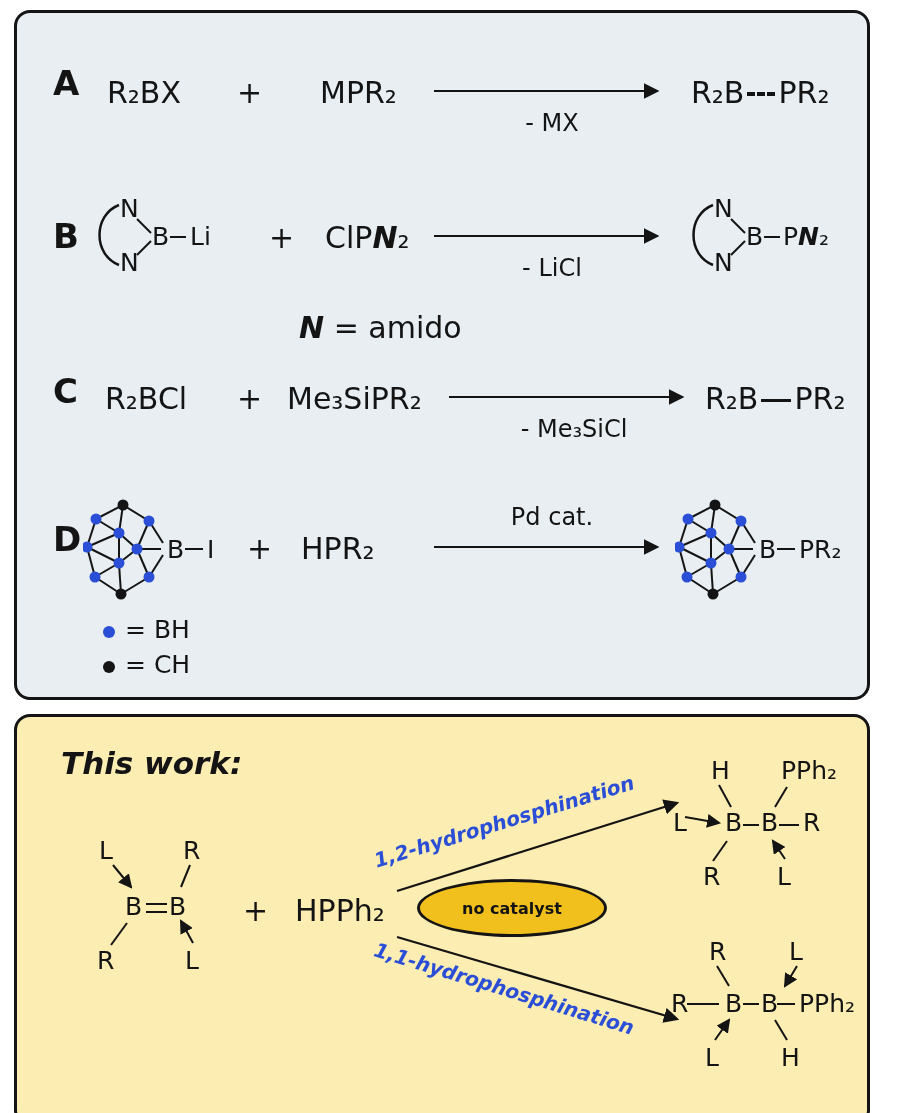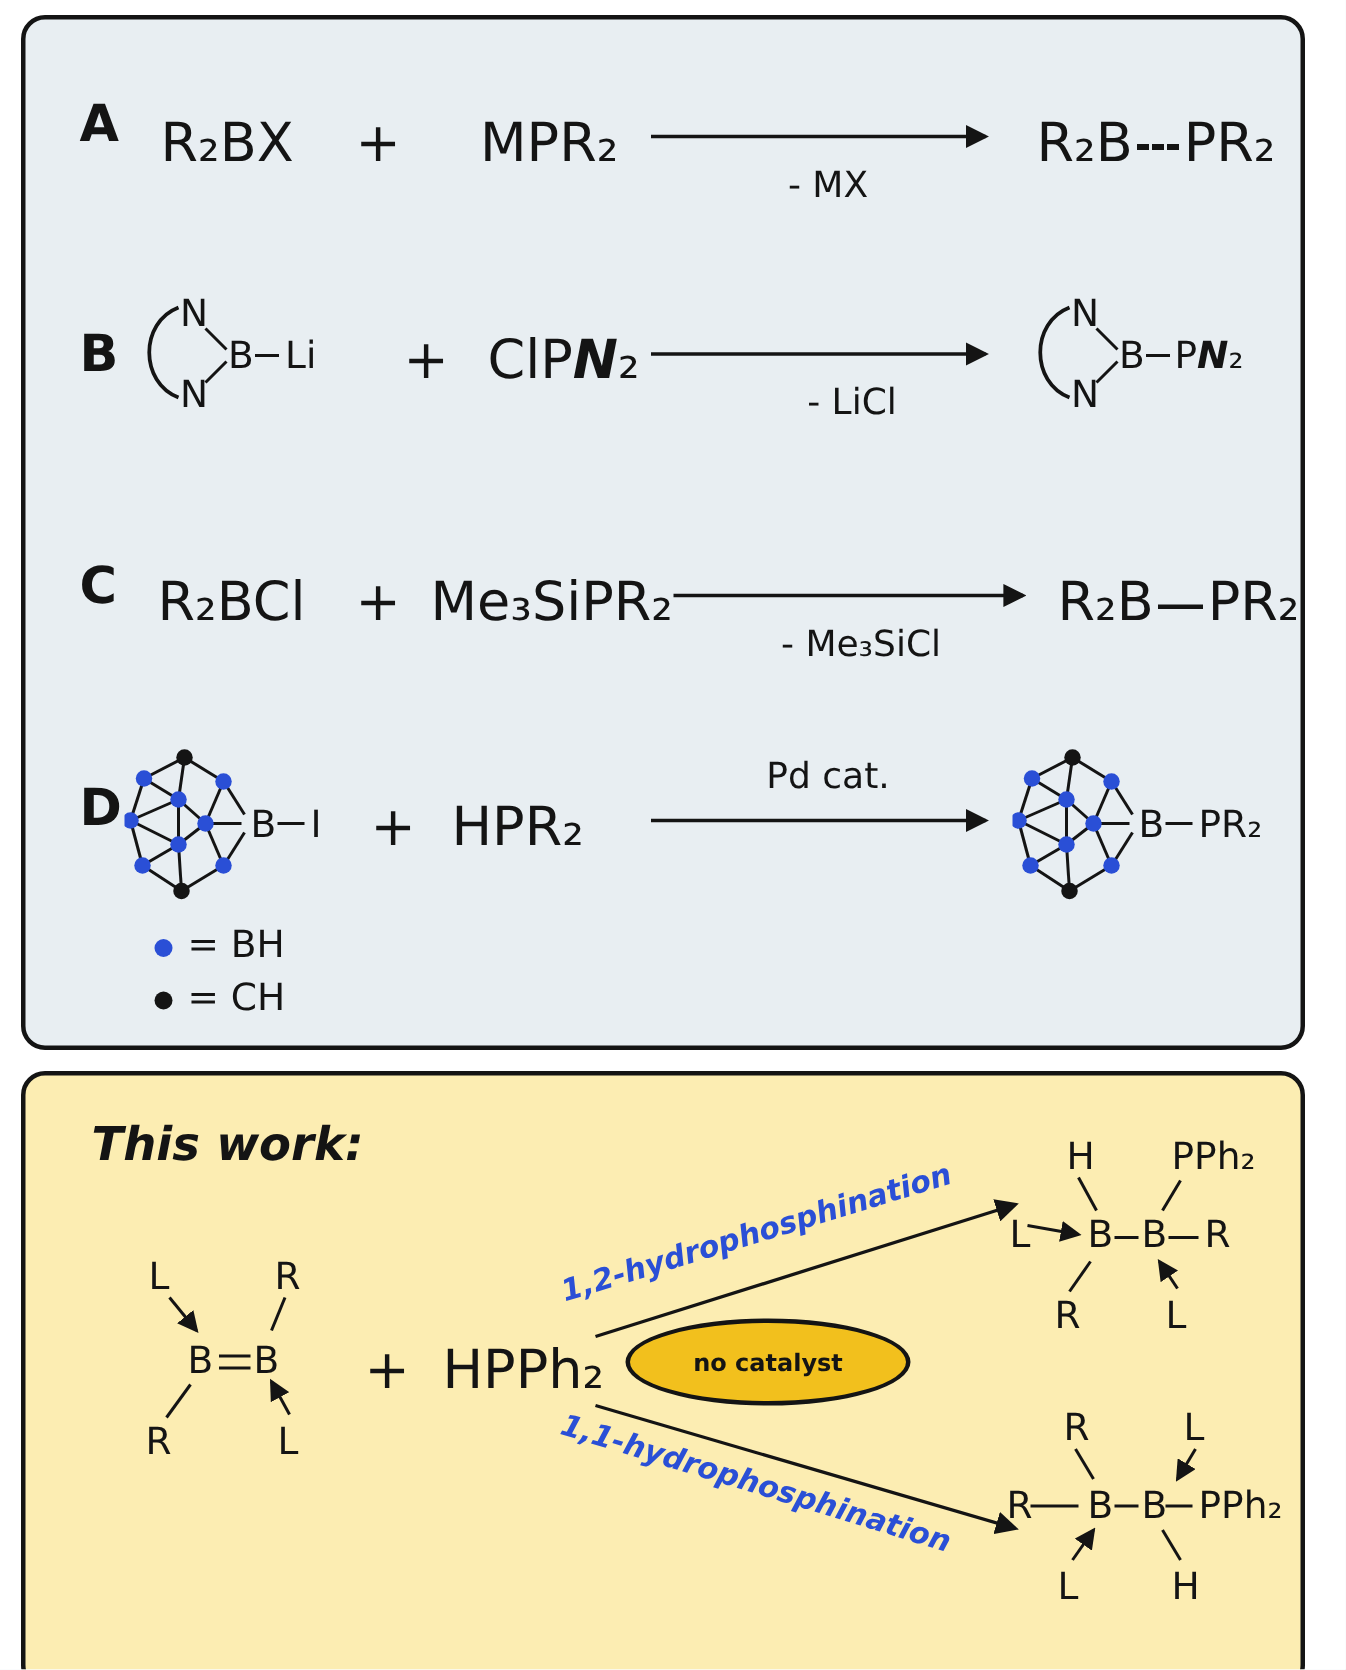--- a/index.html
+++ b/index.html
@@ -4,21 +4,21 @@
 <style>
   * { margin:0; padding:0; box-sizing:border-box; }
   html,body { background:#fff; }
   body { font-family:"DejaVu Sans","Liberation Sans",sans-serif; color:#141414; }
   .page { position:relative; width:897px; height:1113px; background:#fff; overflow:hidden; }
   .panel { position:absolute; border:3px solid #141414; border-radius:16px; }
   #top-panel { left:14px; top:10px; width:856px; height:690px; background:var(--top-bg,#e8eef2); }
   #bottom-panel { left:14px; top:714px; width:856px; height:412px; background:var(--bottom-bg,#fcedb2); }
   .abs { position:absolute; }
   .row-label { position:absolute; font-size:34px; font-weight:bold; }
-  .formula { position:absolute; font-size:36px; white-space:nowrap; }
+  .formula { position:absolute; font-size:30px; white-space:nowrap; }
   .atom { position:absolute; font-size:25px; white-space:nowrap; line-height:1.1; }
   .bi { font-weight:bold; font-style:italic; }
   .cond { position:absolute; font-size:24px; text-align:center; white-space:nowrap; }
   .bond-dashed { display:inline-block; width:28px; border-top:4px dashed #141414; vertical-align:7px; margin:0 3px; }
   .bond-solid { display:inline-block; width:30px; border-top:3px solid #141414; vertical-align:7px; margin:0 3px; }
   .legend-item { position:absolute; font-size:25px;text-align:center; }
   .legend-dot { display:inline-block; width:12px; height:12px; border-radius:50%; margin-right:10px; }
   .struct { position:absolute; }
   .struct svg { position:absolute; left:0; top:0; }
   svg line, svg path { stroke:#141414; stroke-width:2.5; fill:none; }
@@ -72,32 +72,35 @@
       <span class="atom" style="left:63px;top:32px">B</span>
       <span class="atom" style="left:101px;top:32px">Li</span>
     </div>
     <span class="formula" style="left:252px;top:207px">+</span>
     <div class="formula" style="left:308px;top:207px">
       <span>ClP</span><span class="bi">N</span><span>₂</span>
     </div>
     <svg class="abs" style="left:415px;top:213px" width="240" height="22">
       <line class="arrowline" x1="2" y1="10" x2="225" y2="10" marker-end="url(#ah)"></line>
     </svg>
-    <div class="cond" style="left:431px;top:241px;width:240px">- LiCl</div>
+    <div class="cond" style="left:415px;top:241px;width:240px">- LiCl</div>
     <div class="struct" style="left:666px;top:178px;width:185px;height:100px">
       <svg width="185" height="100">
         <path d="M 30 14 C 4 24, 4 64, 30 74"></path>
         <line class="thin" x1="48" y1="28" x2="62" y2="42"></line>
         <line class="thin" x1="48" y1="64" x2="62" y2="50"></line>
         <line class="thin" x1="81" y1="46" x2="97" y2="46"></line>
       </svg>
       <span class="atom" style="left:31px;top:4px">N</span>
       <span class="atom" style="left:31px;top:58px">N</span>
       <span class="atom" style="left:63px;top:32px">B</span>
       <span class="atom" style="left:100px;top:32px"><span>P</span><span class="bi">N</span><span>₂</span></span>
+    </div>
+    <div class="formula" style="left:282px;top:297px">
+      <span class="bi">N</span><span> = amido</span>
     </div>
 
     <span class="row-label" style="left:36px;top:358px">C</span>
     <span class="formula" style="left:88px;top:368px">R₂BCl</span>
     <span class="formula" style="left:220px;top:368px">+</span>
     <span class="formula" style="left:270px;top:368px">Me₃SiPR₂</span>
     <svg class="abs" style="left:430px;top:374px" width="250" height="22">
       <line class="arrowline" x1="2" y1="10" x2="235" y2="10" marker-end="url(#ah)"></line>
     </svg>
     <div class="cond" style="left:432px;top:402px;width:250px">- Me₃SiCl</div>

